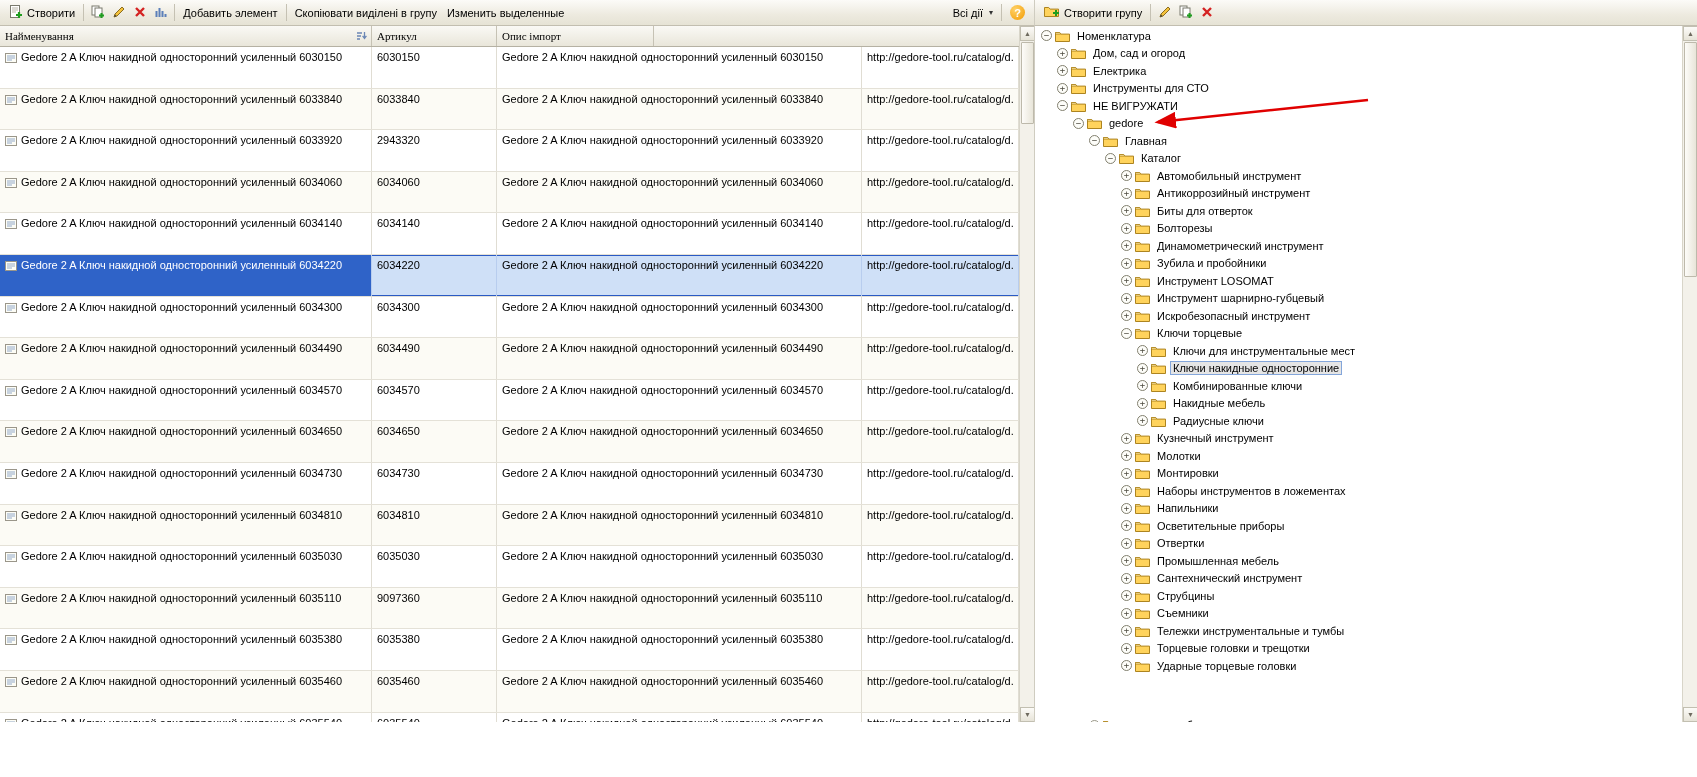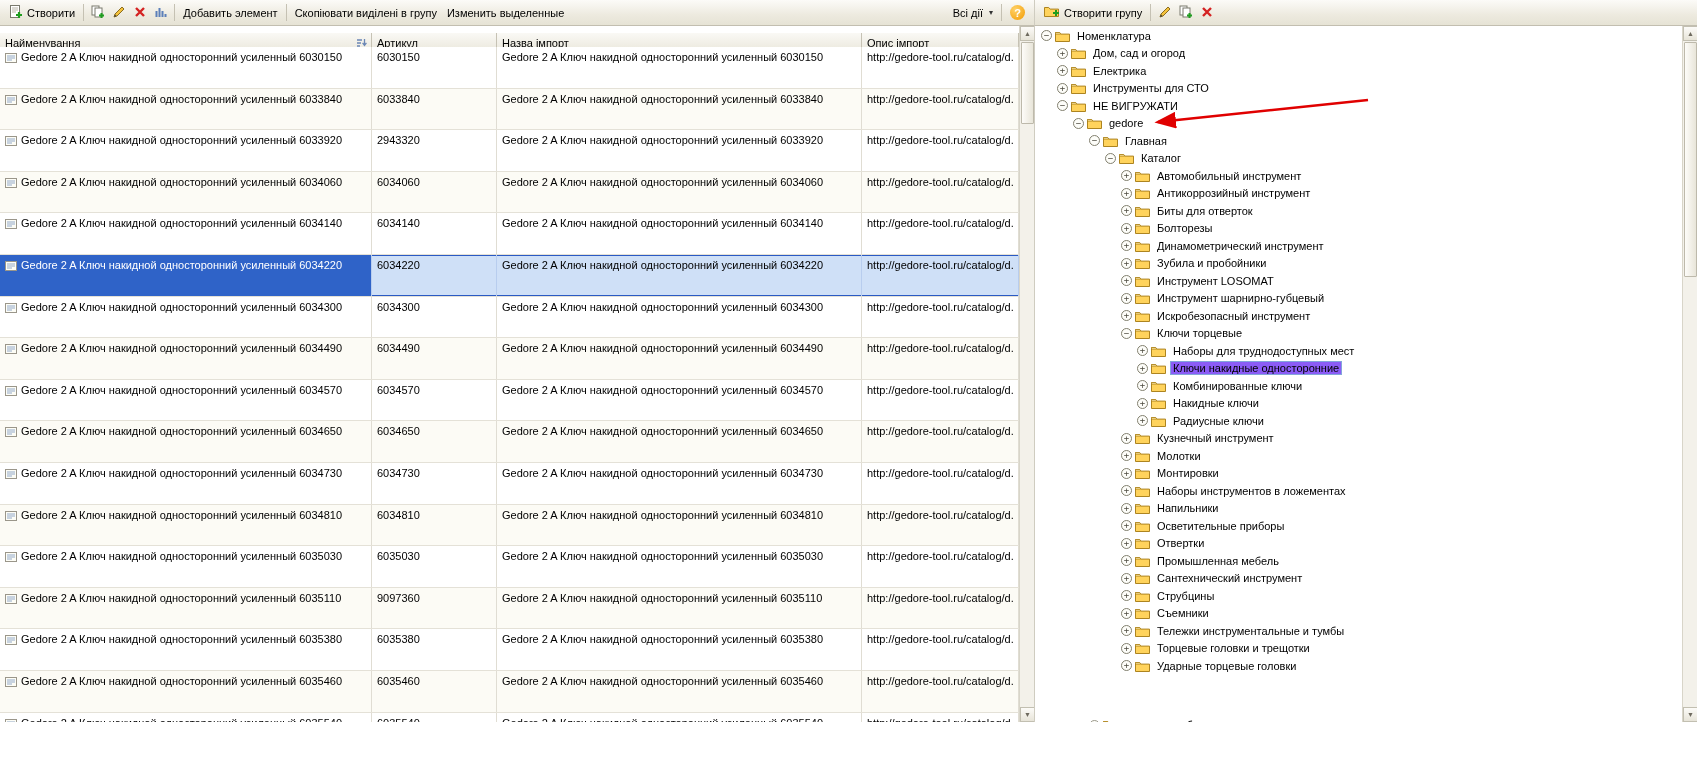--- a/index.html
+++ b/index.html
@@ -15,22 +15,22 @@
   .tb-right { left:1034px; width:663px; border-left:1px solid #cfccc0; }
   .tbtn { display:flex; align-items:center; gap:4px; padding:3px 5px; border-radius:2px; white-space:nowrap; cursor:default; }
   .icon-btn { display:flex; align-items:center; justify-content:center; width:21px; height:21px; }
   .sep { width:1px; height:17px; background:#c5c1b3; margin:0 3px; flex:none; }
   .spacer { flex:1; }
   .dd { font-size:8px; margin-left:2px; color:#333; }
   .help-btn { width:15px; height:15px; border-radius:50%; background:radial-gradient(circle at 35% 30%,#ffd268,#f39a00);
               color:#fff; font-weight:bold; font-size:11px; display:flex; align-items:center; justify-content:center; margin:0 5px; }
 
   
-  .thead { position:absolute; left:0; top:33px; width:1019px; height:21px; display:flex;
-           background:linear-gradient(#faf9f5,#e9e6da); border-bottom:1px solid #b5b1a3; }
+  .thead { position:absolute; left:0; top:26px; width:1019px; height:21px; display:flex;
+           background:linear-gradient(#faf9f5,#e9e6da); border-bottom:1px solid #b5b1a3;font-family:Liberation Serif, serif; }
   .th { position:relative; padding:4px 4px 0 5px; border-right:1px solid #c6c2b4; overflow:hidden; white-space:nowrap; }
   .c0 { width:372px; } .c1 { width:125px; } .c2 { width:365px; } .c3 { width:157px; }
   .sort-ind { position:absolute; right:4px; top:5px; }
 
   .tbody { position:absolute; left:0; top:47px; width:1019px; height:675px; overflow:hidden; background:#0369a1; }
   .tr { display:flex; height:41.6px; background:#fff; border-bottom:1px solid #e4e1d7; }
   .tr:nth-child(even) { background:#fcfbf5; }
   .td { padding:4px 4px 0 5px; border-right:1px solid #e0ddd3; overflow:hidden; white-space:nowrap; display:flex; align-items:flex-start; }
   .cell-text { overflow:hidden; white-space:nowrap; }
   .row-icon { flex:none; margin-right:4px; margin-top:1px; }
@@ -53,21 +53,21 @@
   
   .tree { position:absolute; left:1034px; top:26px; width:648px; height:696px; background:#fff;
           border-left:1px solid #cfccc0; overflow:hidden; padding-top:1px; }
   .tnode { display:flex; align-items:center; height:17.5px; white-space:nowrap; }
   .exp { flex:none; width:11px; height:11px; border:1px solid #82806f; border-radius:50%; background:#fdfdf9;
          color:#4d4b40; font-size:9px; line-height:9px; text-align:center; margin-right:3px;
          font-family:"DejaVu Sans Mono",monospace; }
   .exp.leaf { border-color:#9a988a; }
   .tfolder { flex:none; margin-right:4px; display:flex; }
   .tlabel { padding:1px 3px; }
-  .tlabel.selected { background:#8b5cf6; box-shadow:inset 0 0 0 1px #84a6da; }
+  .tlabel.selected { background:#e5e5e5; box-shadow:inset 0 0 0 1px #84a6da; }
 
   .annot { position:absolute; left:1148px; top:92px; pointer-events:none; }
 </style>
 </head>
 <body>
 
 <div class="app">
 
   <div class="toolbar tb-left">
     <div class="tbtn">
@@ -161,23 +161,20 @@
       <span class="sort-ind">
         <svg width="11" height="10" viewBox="0 0 11 10">
             <path d="M1 2h5M1 5h4M1 8h3" stroke="#6b87b5" stroke-width="1.3" fill="none"></path>
             <path d="M8.5 1v5.5M6.6 4.8l1.9 2.6 1.9-2.6" fill="none" stroke="#6b87b5" stroke-width="1.3"></path>
           </svg>
       </span>
     </div>
     <div class="th c1">
       <span>Артикул</span>
     </div>
-    <div class="th c2">
-      <span>Назва імпорт</span>
-    </div>
     <div class="th c3">
       <span>Опис імпорт</span>
     </div>
   </div>
 
   <div class="tbody">
       <div class="tr">
         <div class="td name-cell c0">
           <span class="row-icon"><svg width="12" height="12" viewBox="0 0 12 12">
               <rect x="0.5" y="1.5" width="11" height="9" fill="#fdfdf6" stroke="#9a968a"></rect>
@@ -673,21 +670,21 @@
         <span class="tlabel">Ключи торцевые</span>
       </div>
       <div class="tnode" style="padding-left: 102px;">
         <span class="exp collapsed">+</span>
         <span class="tfolder">
           <svg width="15" height="12" viewBox="0 0 15 12">
             <path d="M0.5 2.5h4.2l1.4 1.6h8.4v7.4H0.5z" fill="#ffd35c" stroke="#ad8420"></path>
             <path d="M0.5 4.1h5.4L4.5 2.5H0.5z" fill="#ffedb0" stroke="#ad8420" stroke-width="0.8"></path>
           </svg>
         </span>
-        <span class="tlabel">Наборы для труднодоступных мест</span>
+        <span class="tlabel">Ключи для инструментальные мест</span>
       </div>
       <div class="tnode" style="padding-left: 102px;">
         <span class="exp collapsed">+</span>
         <span class="tfolder">
           <svg width="15" height="12" viewBox="0 0 15 12">
             <path d="M0.5 2.5h4.2l1.4 1.6h8.4v7.4H0.5z" fill="#ffd35c" stroke="#ad8420"></path>
             <path d="M0.5 4.1h5.4L4.5 2.5H0.5z" fill="#ffedb0" stroke="#ad8420" stroke-width="0.8"></path>
           </svg>
         </span>
         <span class="tlabel selected">Ключи накидные односторонние</span>
@@ -703,21 +700,21 @@
         <span class="tlabel">Комбинированные ключи</span>
       </div>
       <div class="tnode" style="padding-left: 102px;">
         <span class="exp collapsed">+</span>
         <span class="tfolder">
           <svg width="15" height="12" viewBox="0 0 15 12">
             <path d="M0.5 2.5h4.2l1.4 1.6h8.4v7.4H0.5z" fill="#ffd35c" stroke="#ad8420"></path>
             <path d="M0.5 4.1h5.4L4.5 2.5H0.5z" fill="#ffedb0" stroke="#ad8420" stroke-width="0.8"></path>
           </svg>
         </span>
-        <span class="tlabel">Накидные ключи</span>
+        <span class="tlabel">Накидные мебель</span>
       </div>
       <div class="tnode" style="padding-left: 102px;">
         <span class="exp collapsed">+</span>
         <span class="tfolder">
           <svg width="15" height="12" viewBox="0 0 15 12">
             <path d="M0.5 2.5h4.2l1.4 1.6h8.4v7.4H0.5z" fill="#ffd35c" stroke="#ad8420"></path>
             <path d="M0.5 4.1h5.4L4.5 2.5H0.5z" fill="#ffedb0" stroke="#ad8420" stroke-width="0.8"></path>
           </svg>
         </span>
         <span class="tlabel">Радиусные ключи</span>

